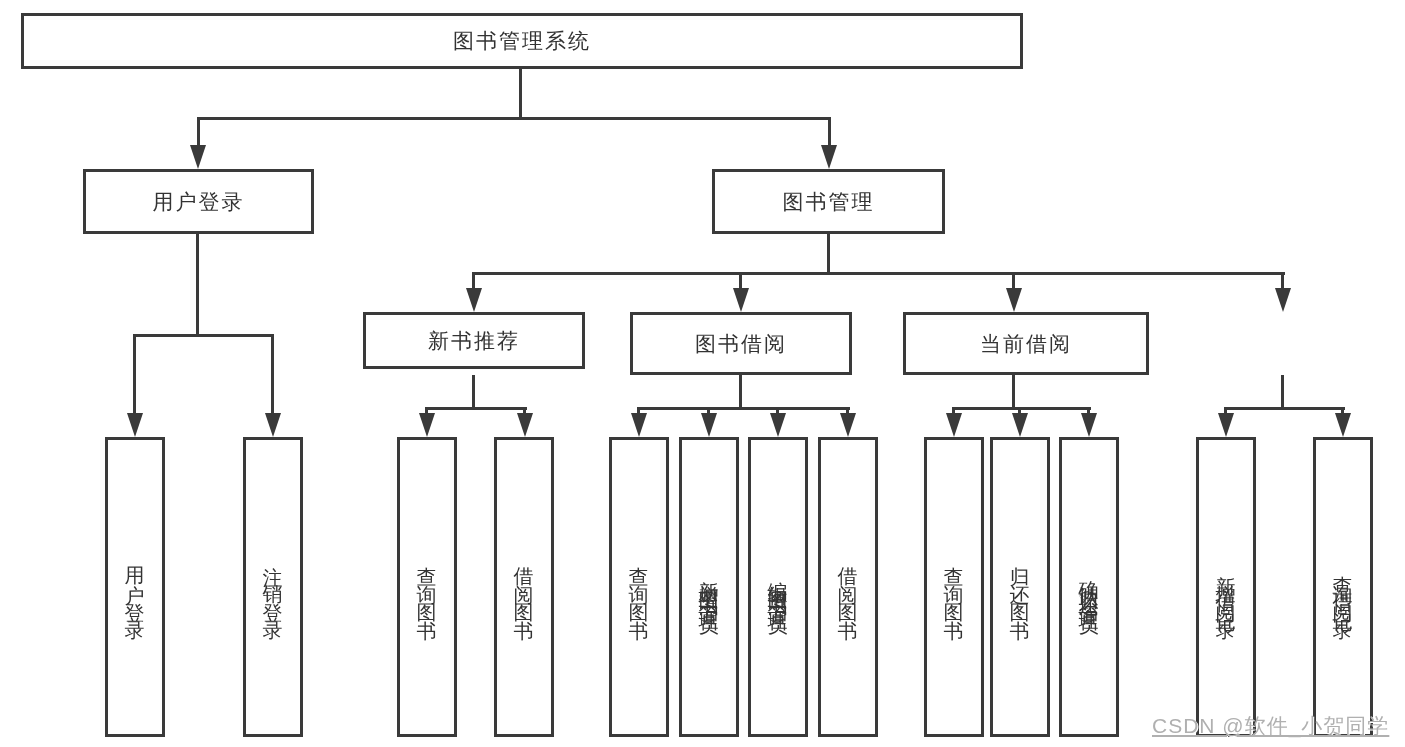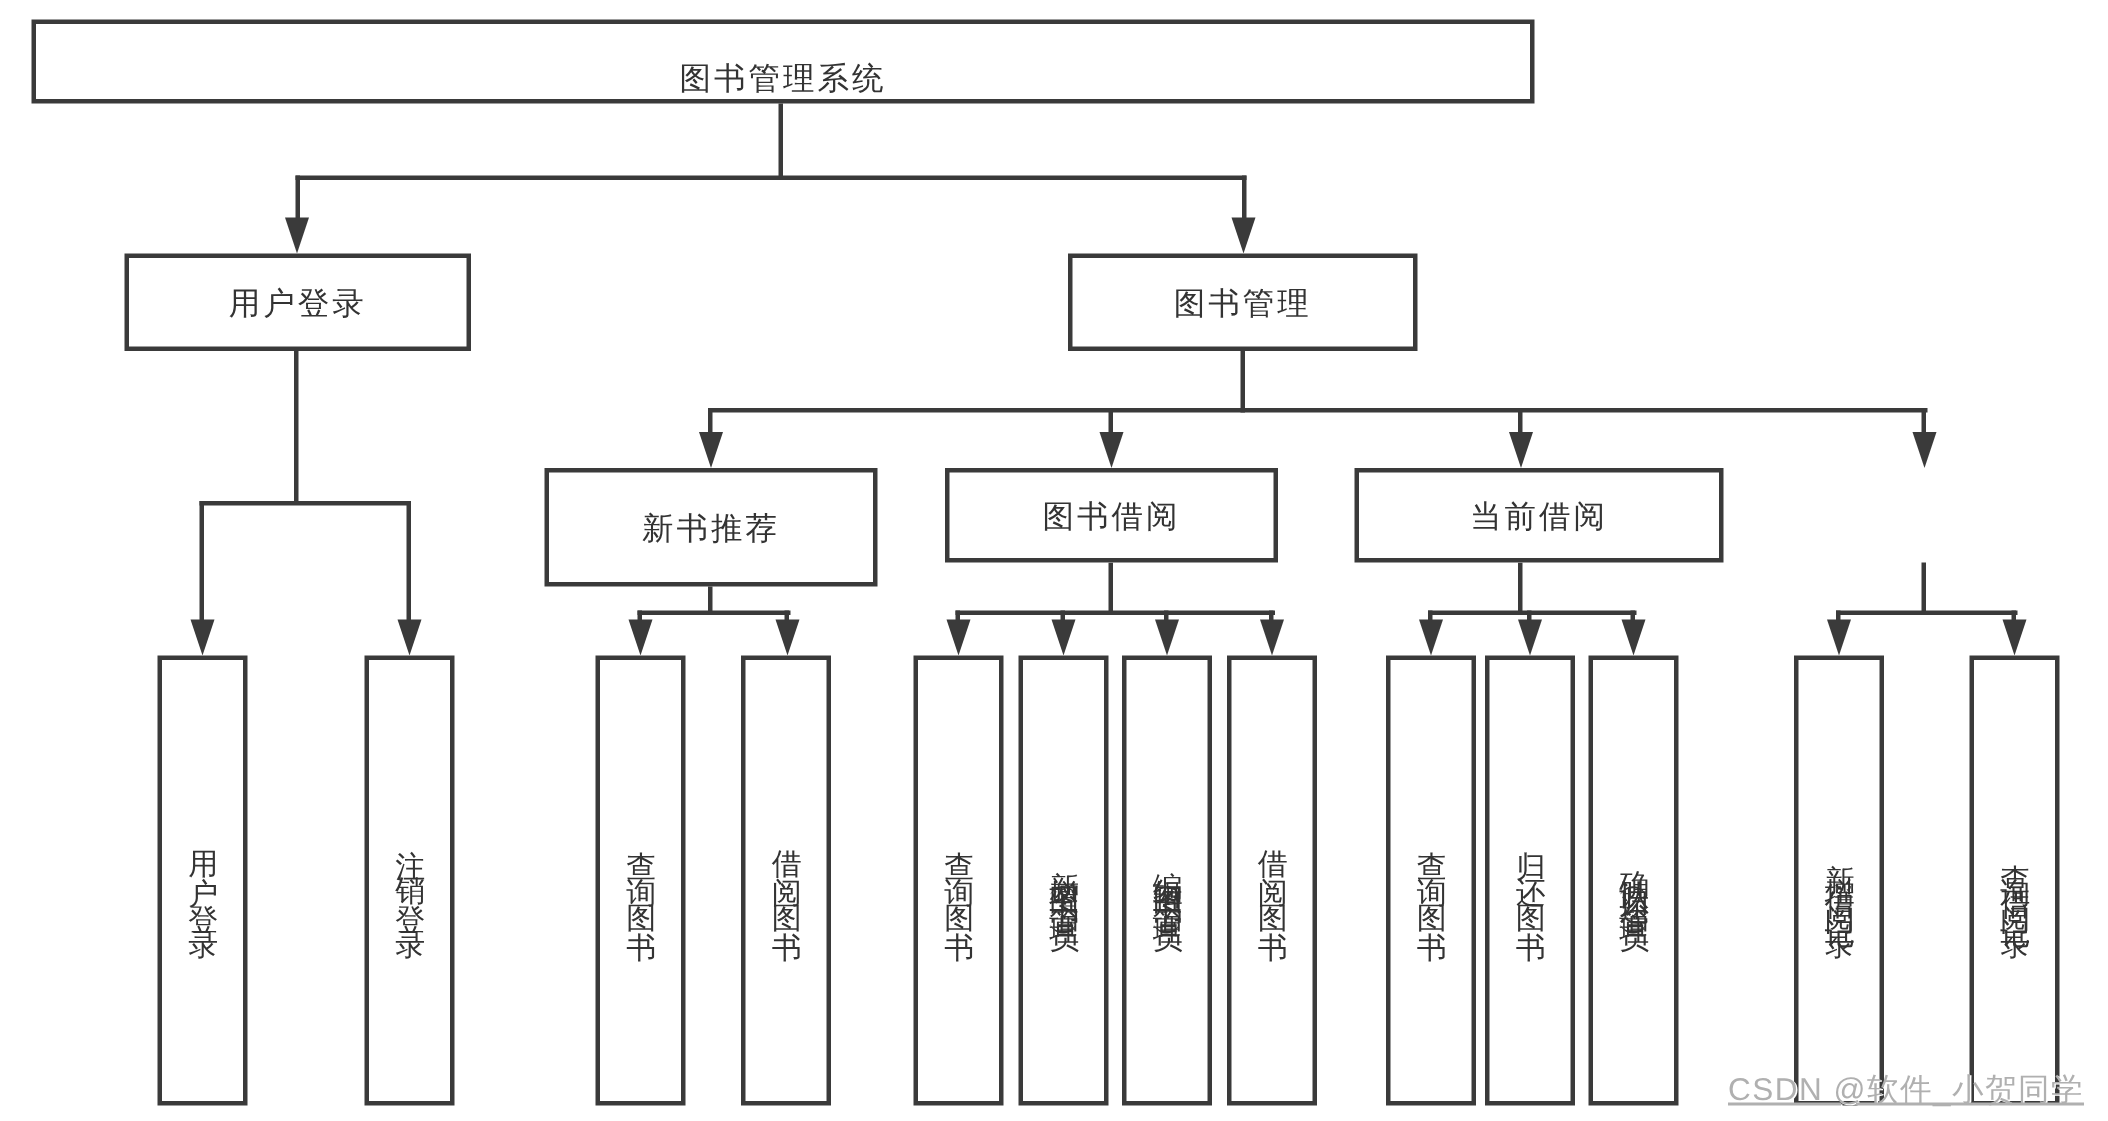--- a/index.html
+++ b/index.html
@@ -30,21 +30,21 @@
     position:absolute;left:1152px;top:712px;z-index:5;
     font-size:21px;color:#b0b0b0;letter-spacing:1px;
     text-shadow:1px 1px 0 #ffffff;white-space:nowrap;text-decoration:underline;
   }
 </style>
 </head>
 <body>
 
 <div id="canvas">
 
-  <div class="box" style="left:21px;top:13px;width:1002px;height:56px;align-items:flex-end;">
+  <div class="box" style="left:21px;top:13px;width:1002px;height:56px;">
     <span>图书管理系统</span>
   </div>
 
   <div class="vline" style="left:519px;top:68px;height:50px;"></div>
   <div class="hline" style="left:197px;top:117px;width:634px;"></div>
   <div class="vline" style="left:197px;top:117px;height:32px;"></div>
   <div class="vline" style="left:828px;top:117px;height:32px;"></div>
   <div class="arrow" style="left:190px;top:145px;"></div>
   <div class="arrow" style="left:821px;top:145px;"></div>
 
@@ -66,21 +66,21 @@
   <div class="hline" style="left:472px;top:272px;width:813px;"></div>
   <div class="vline" style="left:472px;top:272px;height:20px;"></div>
   <div class="vline" style="left:739px;top:272px;height:20px;"></div>
   <div class="vline" style="left:1012px;top:272px;height:20px;"></div>
   <div class="vline" style="left:1281px;top:272px;height:20px;"></div>
   <div class="arrow" style="left:466px;top:288px;"></div>
   <div class="arrow" style="left:733px;top:288px;"></div>
   <div class="arrow" style="left:1006px;top:288px;"></div>
   <div class="arrow" style="left:1275px;top:288px;"></div>
 
-  <div class="box" style="left:363px;top:312px;width:222px;height:79px;">
+  <div class="box" style="left:363px;top:312px;width:222px;height:57px;">
     <span>新书推荐</span>
   </div>
   <div class="box" style="left:630px;top:312px;width:222px;height:63px;">
     <span>图书借阅</span>
   </div>
   <div class="box" style="left:903px;top:312px;width:246px;height:63px;">
     <span>当前借阅</span>
   </div>
 
   <div class="vline" style="left:472px;top:375px;height:35px;"></div>

